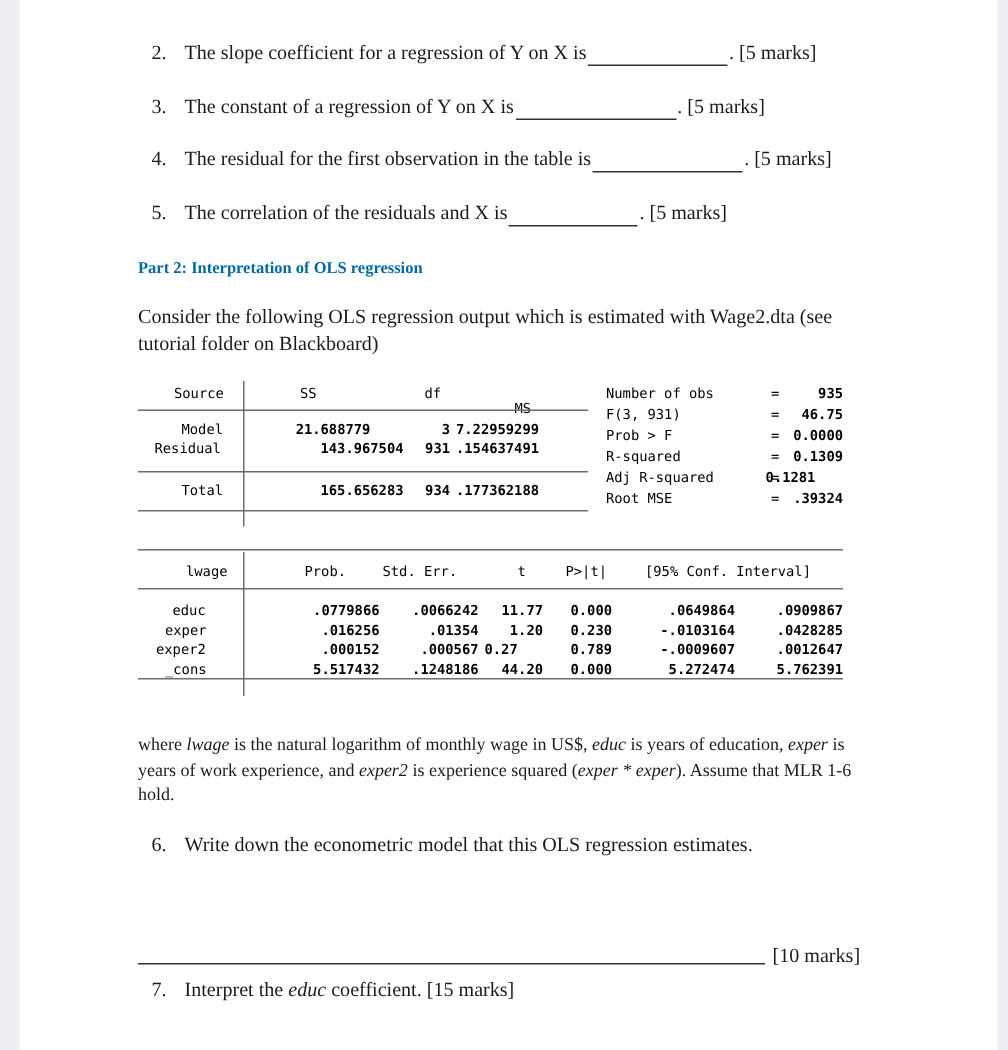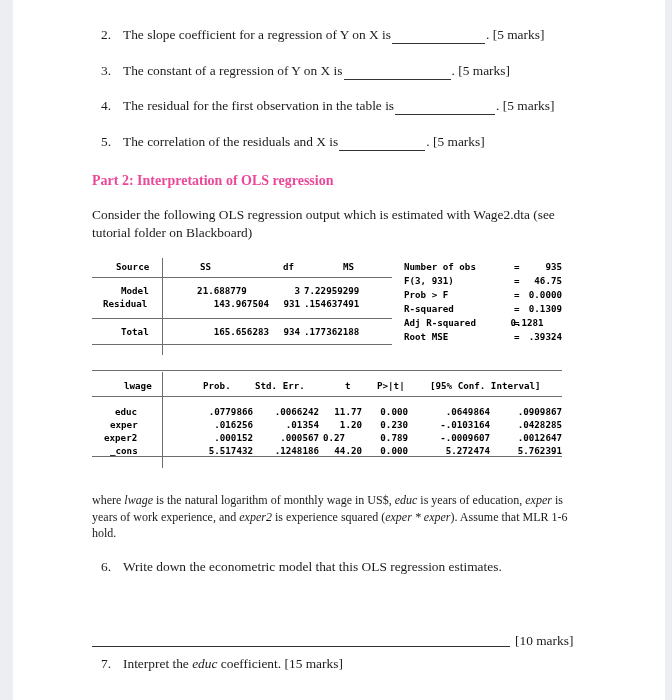--- a/index.html
+++ b/index.html
@@ -57,23 +57,23 @@
     height: 0.92em;
     margin: 0 1px;
   }
   .b1 { width: 93px; }
   .b2 { width: 107px; }
   .b3 { width: 100px; }
   .b4 { width: 86px; }
 
   
   .part-heading {
-    font-size: 14px;
+    font-size: 11px;
     font-weight: bold;
-    color: #ec4899;
+    color: #0369a1;
     margin-top: 22px;
     margin-bottom: 16px;
   }
   .intro {
     font-size: 13.4px;
     line-height: 1.36;
     color: #1b1b1b;
     margin-top: 17px;
     margin-bottom: 0;
   }
@@ -90,21 +90,21 @@
     height: 100px;
   }
   .srow {
     position: absolute;
     left: 0;
     white-space: pre;
     font-family: "DejaVu Sans Mono", "Liberation Mono", monospace;
     font-size: 9.2px;
     line-height: 13.4px;
   }
-  .sreg { font-weight: bold; }
+  .sreg { font-weight: normal; }
   .sbold { font-weight: bold; }
   .hrule {
     position: absolute;
     height: 0;
     border-top: 1px solid #6d6d6d;
   }
   .vrule {
     position: absolute;
     width: 0;
     border-left: 1px solid #6d6d6d;
@@ -165,21 +165,21 @@
     </ul>
 
     <div class="part-heading">Part 2: Interpretation of OLS regression</div>
     <div class="intro">Consider the following OLS regression output which is estimated with Wage2.dta (see tutorial folder on Blackboard)</div>
 
     <div class="stata-anova">
 
       <div class="srow sreg" style="top:0px; left:24px;">Source</div>
       <div class="srow sreg" style="top:0px; left:108px;">SS</div>
       <div class="srow sreg" style="top:0px; left:191px;">df</div>
-      <div class="srow sreg" style="top:0px; left:251px;">MS</div>
+      <div class="srow sreg" style="top:10px; left:251px;">MS</div>
 
       <div class="vrule" style="left:70px; top:-2px; height:97px;"></div>
       <div class="hrule" style="left:0px;  top:17px; width:300px;"></div>
       <div class="hrule" style="left:0px;  top:58px; width:300px;"></div>
       <div class="hrule" style="left:0px;  top:84px; width:300px;"></div>
 
       <div class="srow sreg" style="top:24px; left:29px;">Model</div>
       <div class="srow sbold" style="top:24px; left:83px; width:94px; text-align:center;">21.688779</div>
       <div class="srow sbold" style="top:24px; left:160px; width:48px; text-align:right;">3</div>
       <div class="srow sbold" style="top:24px; left:212px; width:88px; text-align:left;">7.22959299</div>

